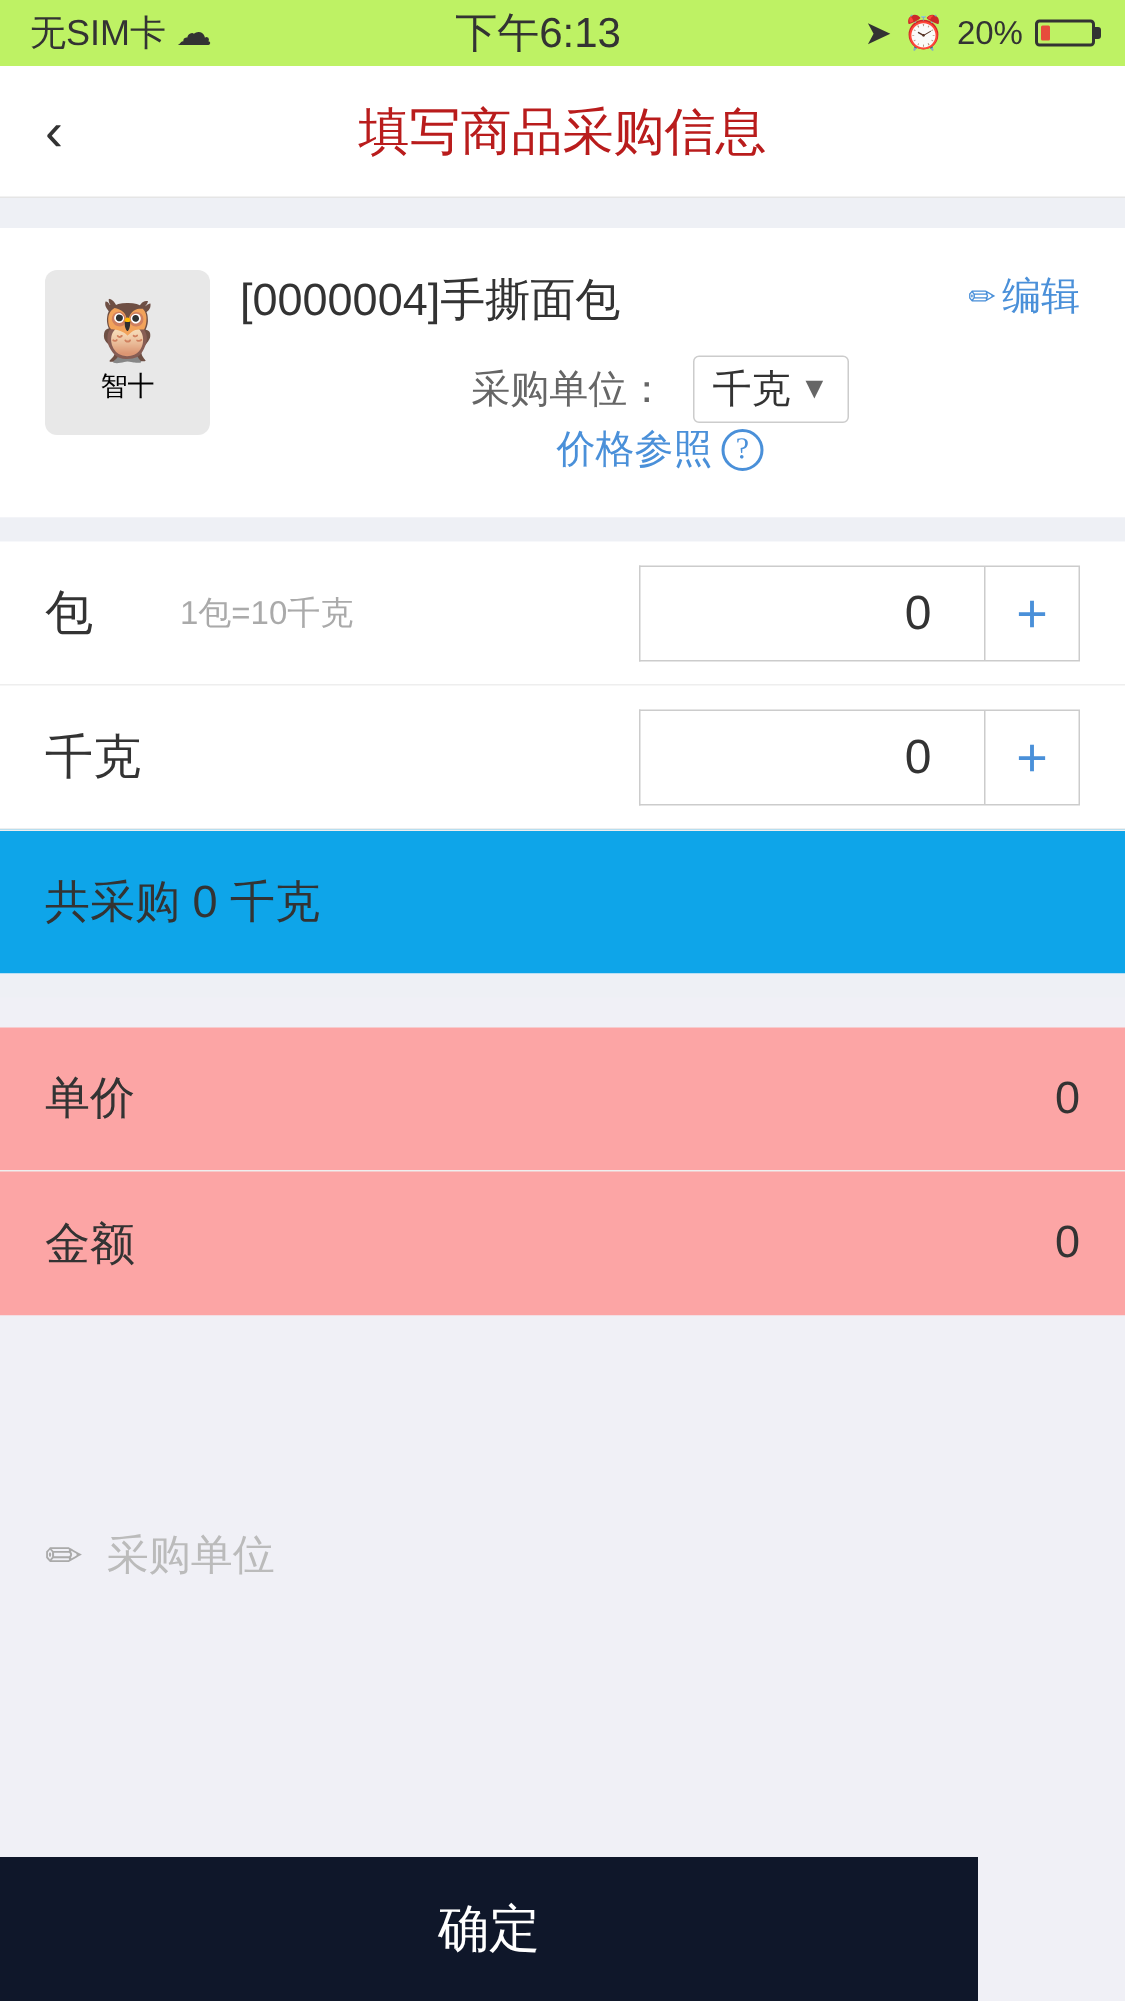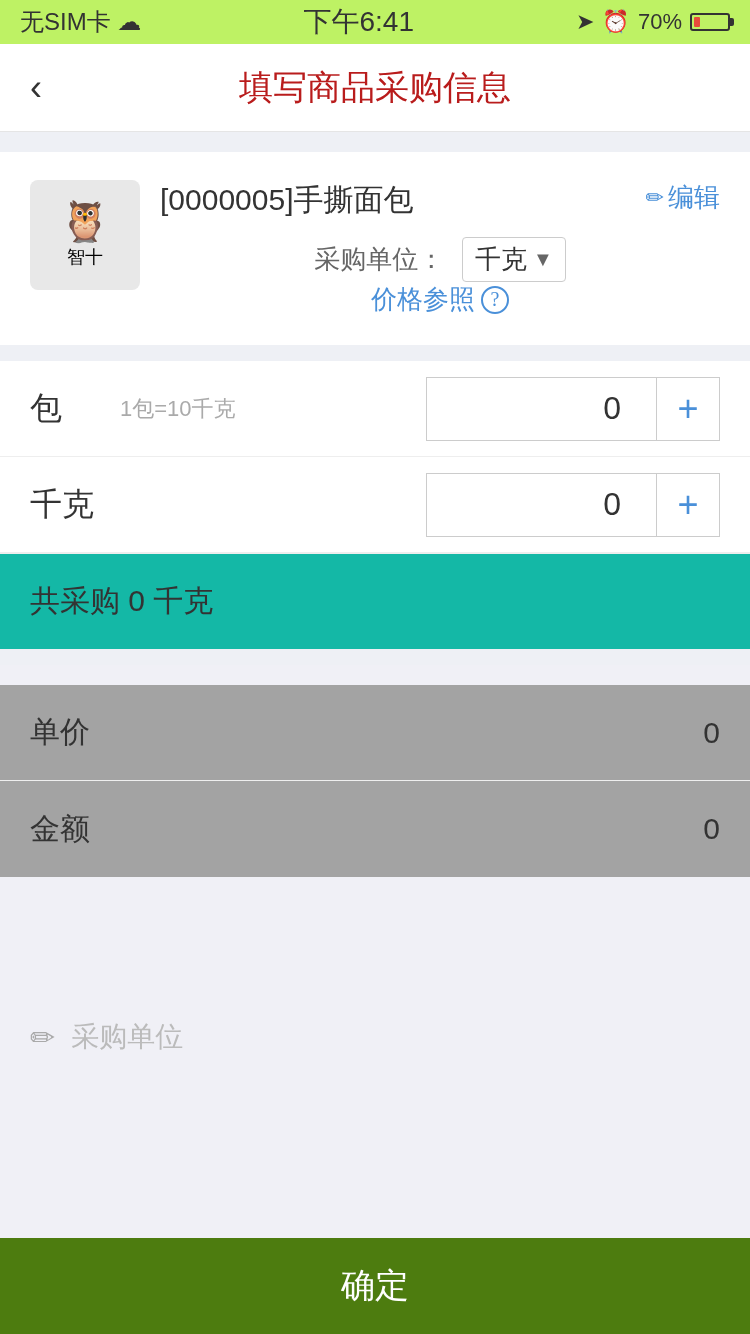--- a/index.html
+++ b/index.html
@@ -255,40 +255,40 @@
       cursor: pointer;
     }
 
     
     .summary-row {
       display: flex;
       align-items: center;
       justify-content: space-between;
       padding: 0 30px;
       height: 96px;
-      background: #14b8a6;
+      background: #0ea5e9;
       border-top: 1px solid #eee;
     }
     .summary-text {
       font-size: 30px;
       color: #333;
     }
     .batch-btn {
       border: 1px solid #ccc;
       background: #fff;
       padding: 12px 28px;
       font-size: 28px;
       color: #333;
       cursor: pointer;
       border-radius: 4px;
     }
 
     
     .price-section {
-      background: #a3a3a3;
+      background: #fca5a5;
       margin-top: 20px;
     }
     .price-row {
       display: flex;
       align-items: center;
       justify-content: space-between;
       padding: 0 30px;
       height: 96px;
       border-bottom: 1px solid #eee;
     }
@@ -321,48 +321,48 @@
     .remark-placeholder {
       font-size: 28px;
       color: #bbb;
     }
 
     
     .confirm-btn {
       position: fixed;
       bottom: 0;
       left: 0;
-      width: 750px;
+      width: 652px;
       height: 96px;
-      background: #4d7c0f;
+      background: #0f172a;
       color: #fff;
       font-size: 34px;
       display: flex;
       align-items: center;
       justify-content: center;
       cursor: pointer;
       border: none;
     }
 
     .main-content {
       padding-bottom: 96px;
     }
   </style>
 </head>
 <body>
 
 <div class="status-bar">
   <div class="status-left">
     <span>无SIM卡 ☁</span>
   </div>
-  <div class="status-center">下午6:41</div>
+  <div class="status-center">下午6:13</div>
   <div class="status-right">
     <span>➤</span>
     <span>⏰</span>
-    <span>70%</span>
+    <span>20%</span>
     <div class="battery">
       <div class="battery-body">
         <div class="battery-fill"></div>
       </div>
     </div>
   </div>
 </div>
 
 <div class="nav-bar">
   <span class="nav-back">‹</span>
@@ -373,21 +373,21 @@
 
   <div class="divider-thick"></div>
 
   <div class="product-card">
     <div class="product-image">
       <span class="product-image-icon">🦉</span>
       <span class="product-image-text">智十</span>
     </div>
     <div class="product-info">
       <div class="product-header">
-        <span class="product-name">[0000005]手撕面包</span>
+        <span class="product-name">[0000004]手撕面包</span>
         <span class="edit-btn">
           <span class="edit-icon">✏</span>
           <span>编辑</span>
         </span>
       </div>
       <div class="product-unit-row">
         <div>
           <span class="unit-label">采购单位：</span>
           <span class="unit-selector">
             <span>千克</span>

